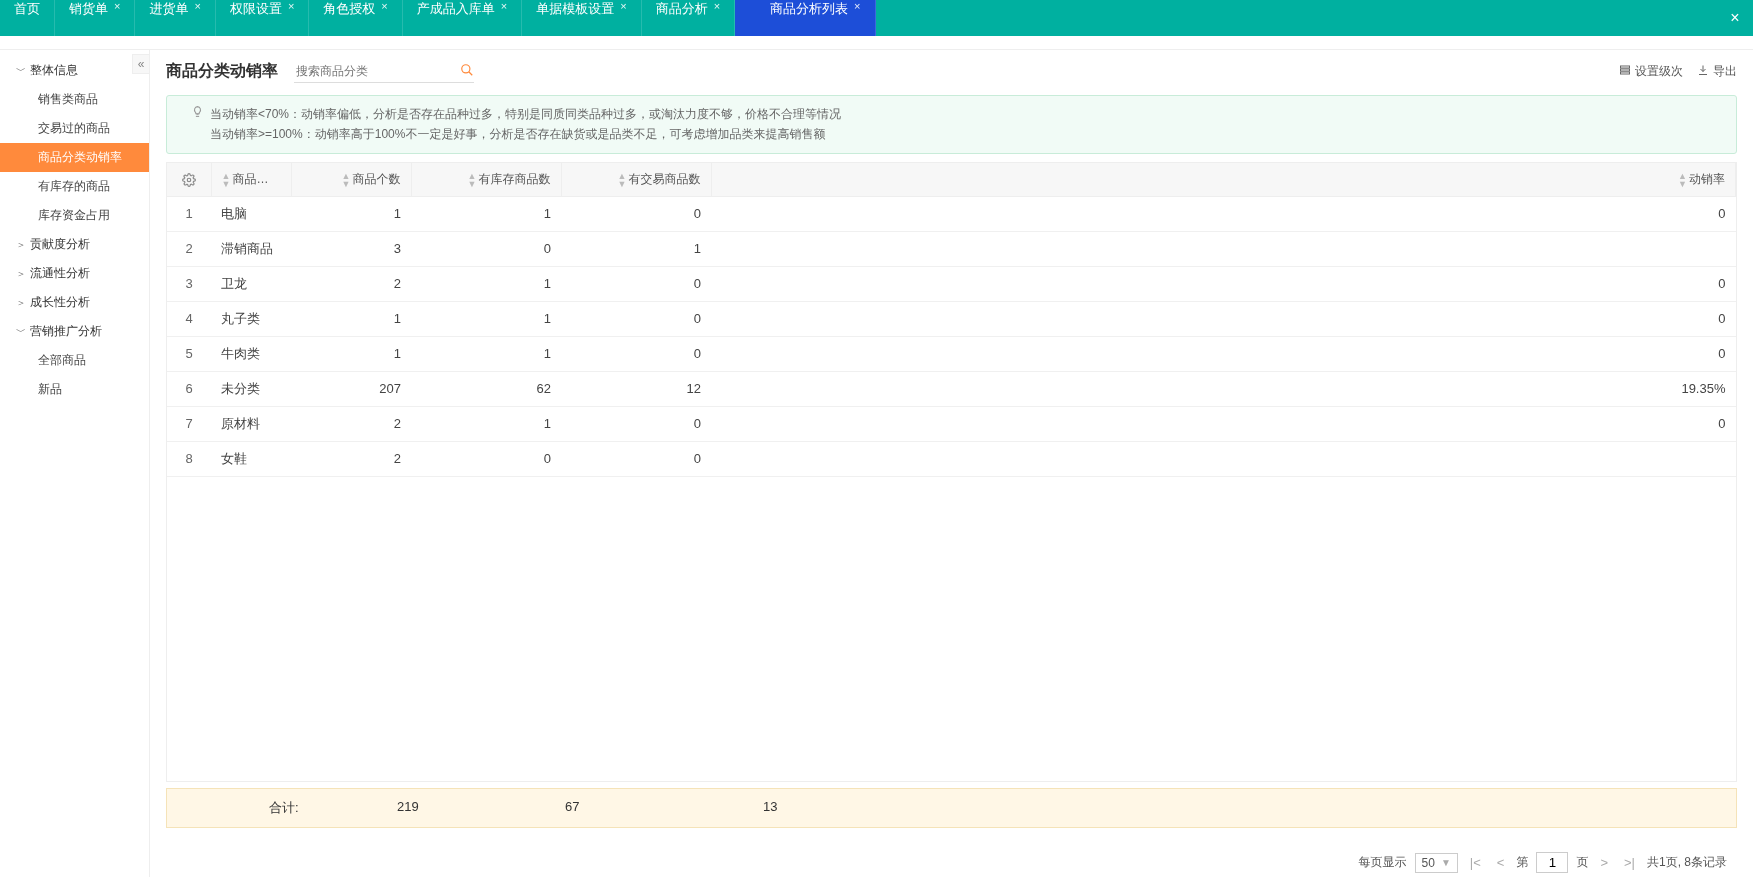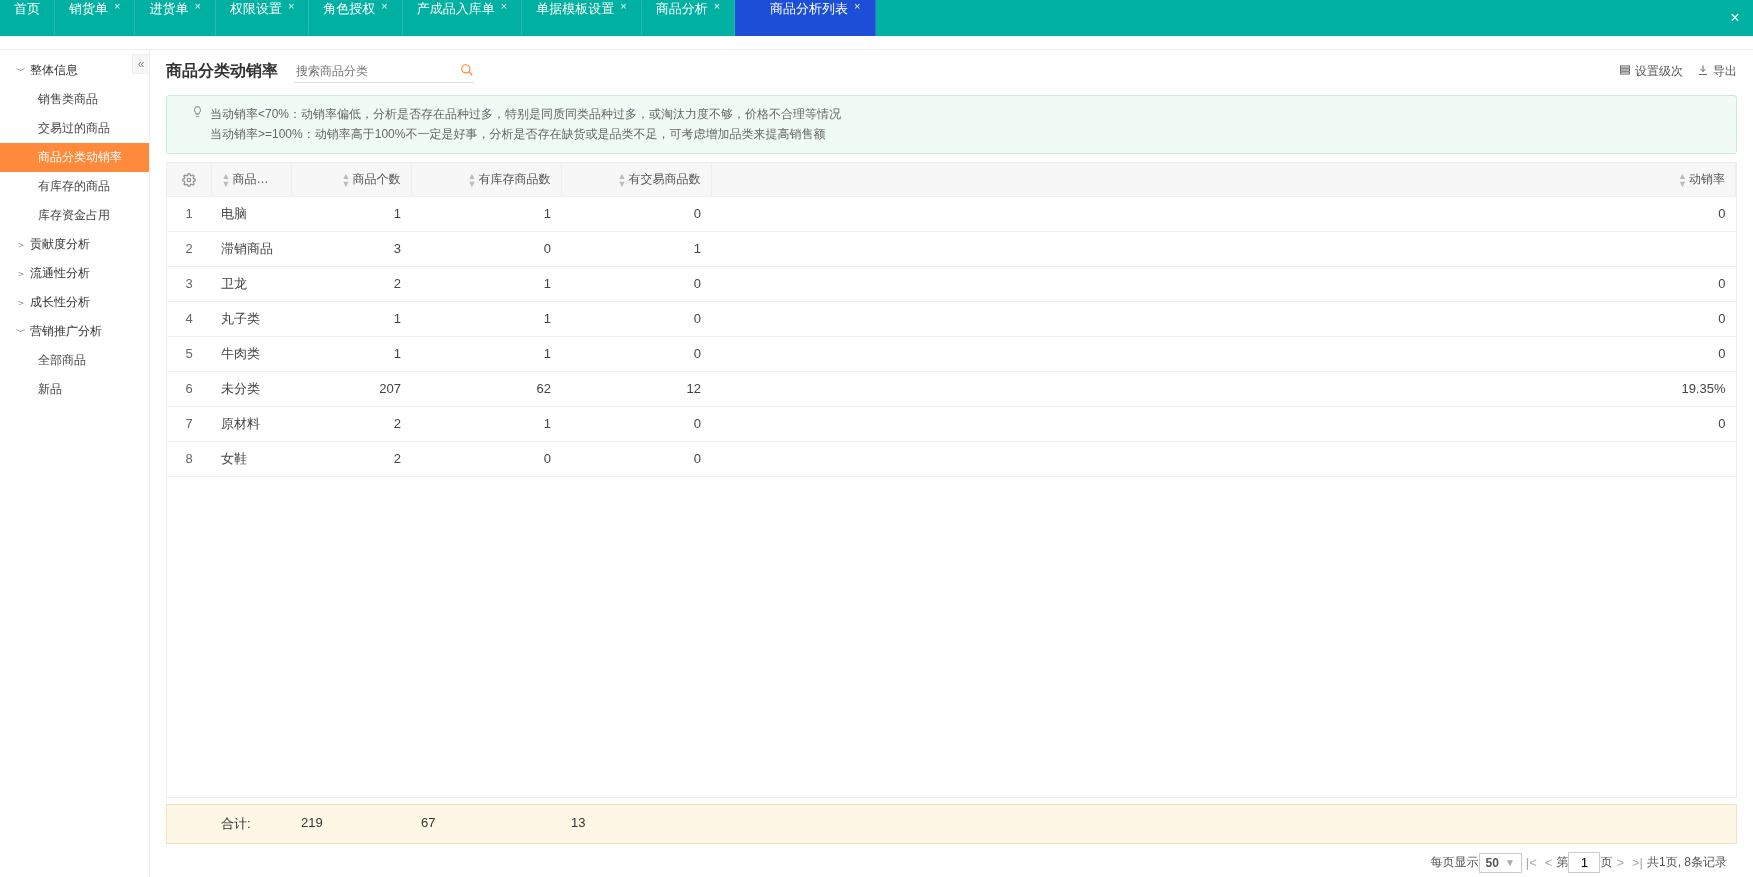--- a/index.html
+++ b/index.html
@@ -43,26 +43,26 @@
     .table-wrap { flex:1; overflow:auto; border:1px solid #eee; margin:0 4px;}
     table { width:100%; border-collapse:collapse; table-layout:fixed;}
     thead th { background:#f7f7f7; border-bottom:1px solid #eee; border-right:1px solid #eee; font-weight:normal; color:#555; font-size:12px; padding:8px 10px; text-align:right; position:relative;}
     thead th.left { text-align:left; }
     thead th .sort { color:#bbb; font-size:9px; margin-right:2px; display:inline-block; line-height:8px; vertical-align:middle;}
     tbody td { border-bottom:1px solid #f0f0f0; padding:8px 10px; font-size:13px; color:#444; text-align:right;}
     tbody td.left { text-align:left;}
     tbody td.idx { text-align:center; color:#666;}
     
     
-    .summary-row { background:#fff7e6; border:1px solid #f5e3b8; margin:6px 4px 0 4px; display:flex;}
+    .summary-row { background:#fff7e6; border:1px solid #f5e3b8; margin:6px 4px 16px 4px; display:flex;gap:48px;}
     .summary-cell { padding:10px 10px; font-size:13px; overflow:hidden; white-space:nowrap;}
     
     
-    .pagination { display:flex; align-items:center; justify-content:flex-end; padding:8px 14px 4px 4px; color:#555; font-size:12px; }
-    .pagination .sel { border:1px solid #ccc; padding:2px 6px; display:flex; align-items:center; gap:6px; cursor:pointer;font-weight:bold;}
+    .pagination { display:flex; align-items:center; justify-content:flex-end; padding:8px 14px 4px 4px; color:#555; font-size:12px; gap:8px;}
+    .pagination .sel { border:1px solid #ccc; padding:2px 6px; display:flex; align-items:center; gap:6px; cursor:pointer;}
     .pagination .pbtn { color:#aaa; cursor:pointer; padding:0 4px; font-size:13px;}
     .pagination input { width:32px; border:1px solid #ccc; text-align:center; padding:2px;}
     
     .gear-cell { text-align:center !important; }
     .gear-cell svg { vertical-align:middle; }
   </style>
 </head>
 <body>
 
 <div class="top-tabs" id="top-tabs">

